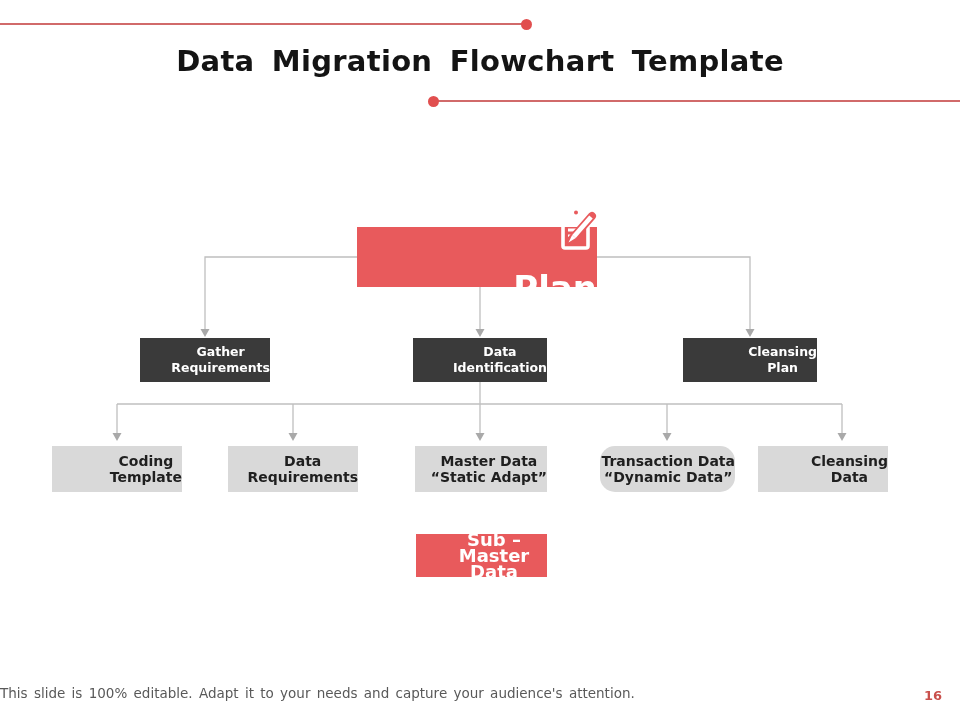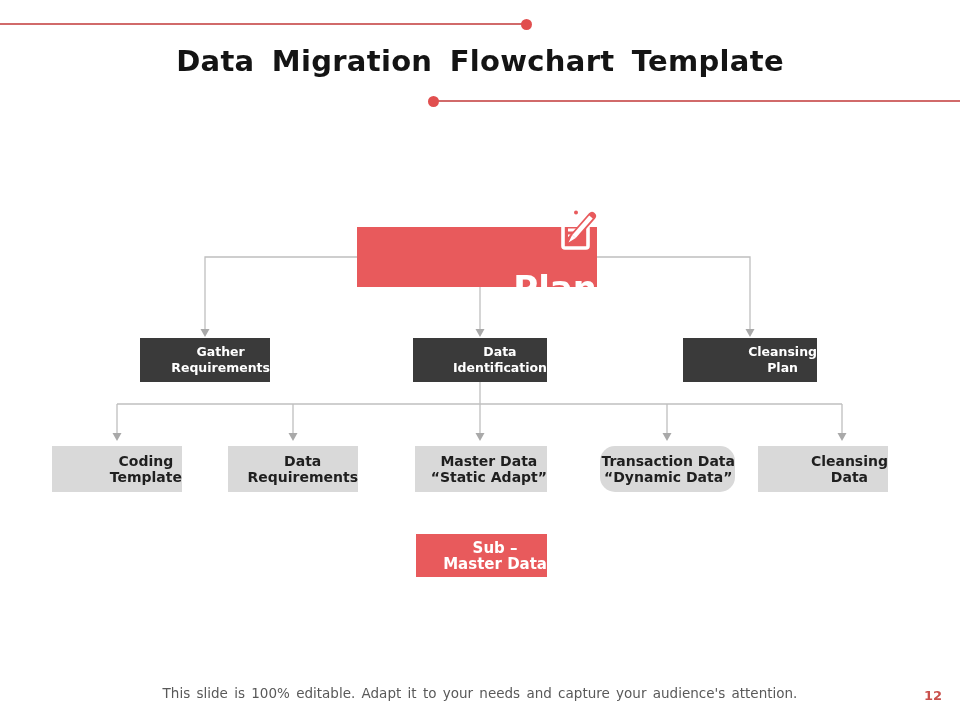--- a/index.html
+++ b/index.html
@@ -51,25 +51,25 @@
     font-size:14px;font-weight:bold;line-height:16px;
   }
   .n-coding{left:52px;width:130px;}
   .n-config{left:228px;width:130px;}
   .n-master{left:415px;width:132px;}
   .n-transaction{left:600px;width:135px;border-radius:15px;}
   .n-cleansing{left:758px;width:130px;}
 
   .node-sub{
     left:416px;top:534px;width:131px;height:43px;background:#e85a5c;
-    color:#ffffff;font-size:15px;font-weight:bold;line-height:16px;padding-left:25px;
+    color:#ffffff;font-size:18px;font-weight:bold;line-height:16px;padding-left:25px;
   }
 
   .footer{
-    position:absolute;top:685px;left:0;width:100%;text-align:center;
+    position:absolute;top:685px;left:0;width:100%;text-align:left;
     font-size:13.5px;color:#595959;word-spacing:2px;
   }
   .page-number{
     position:absolute;top:688px;right:18px;
     font-size:13px;font-weight:bold;color:#c9504c;
   }
 </style>
 </head>
 <body>
 
@@ -174,15 +174,15 @@
   </div>
 
   <div class="node node-sub">
     <span class="lines">
       <span class="line">Sub –</span>
       <span class="line">Master Data</span>
     </span>
   </div>
 
   <div class="footer">This slide is 100% editable. Adapt it to your needs and capture your audience's attention.</div>
-  <div class="page-number">12</div>
+  <div class="page-number">16</div>
 
 </div>
 
 </body></html>

